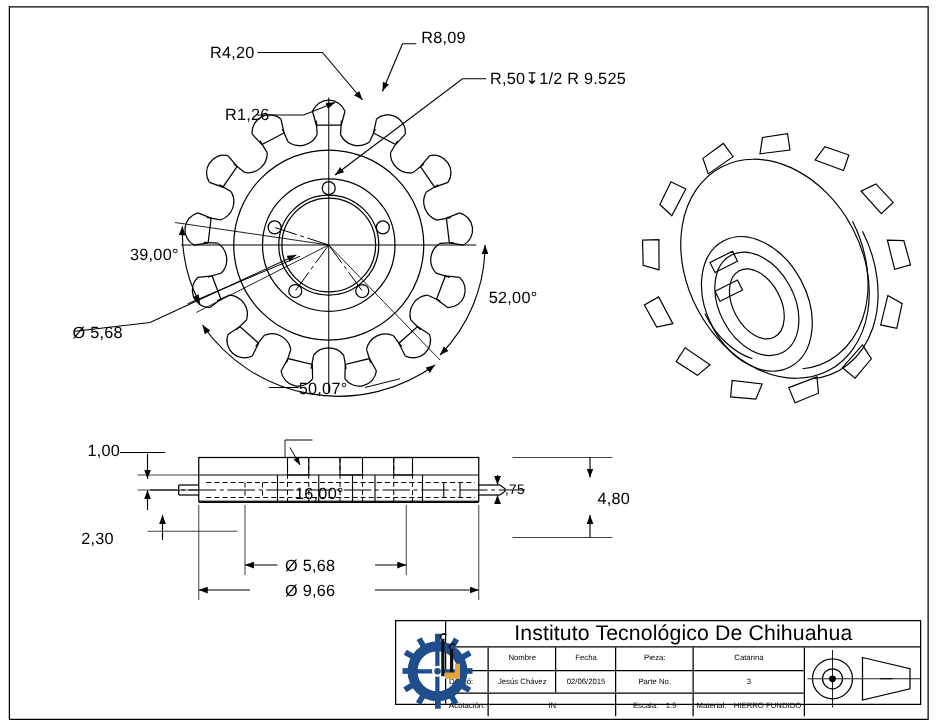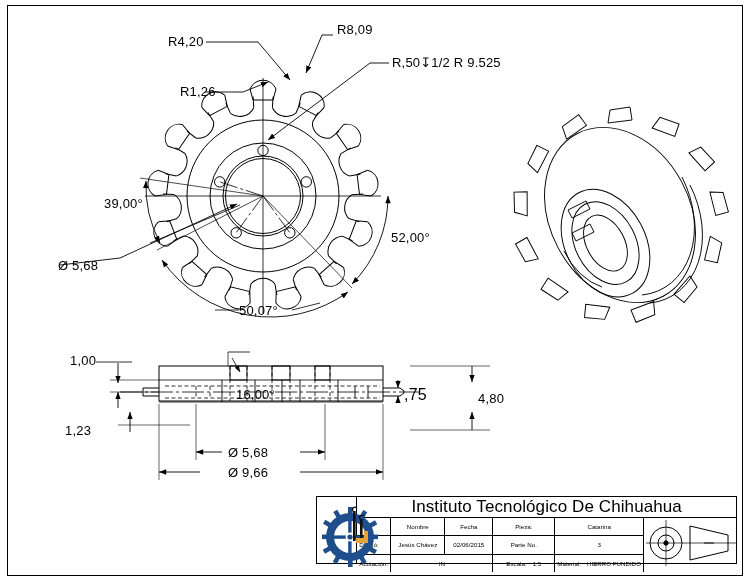--- a/index.html
+++ b/index.html
@@ -8,21 +8,21 @@
   #sheet{position:relative;width:751px;height:582px;}
 
   .border-frame{position:absolute;left:7px;top:5px;width:736px;height:571px;
                 border:1.6px solid #000;box-sizing:border-box;}
 
   svg.draw{position:absolute;left:0;top:0;width:751px;height:582px;
            pointer-events:none;}
 
   .dimtxt{position:absolute;font-family:"Liberation Sans",sans-serif;
           font-size:13px;color:#000;white-space:nowrap;letter-spacing:0.2px;}
-  .dimtxt.sm{font-size:16px;}
+  .dimtxt.sm{font-size:11px;}
 
   
   #titleblock{position:absolute;left:316px;top:496px;width:421px;height:68px;
               border:1.3px solid #000;box-sizing:border-box;display:flex;
               background:#fff;}
   #logo-cell{width:66px;border-right:1.3px solid #000;position:relative;
              display:flex;align-items:center;justify-content:center;}
   #tb-main{flex:1;display:flex;flex-direction:column;}
   #tb-title{height:28px;border-bottom:1.3px solid #000;display:flex;
             align-items:center;justify-content:center;}
@@ -395,21 +395,21 @@
   <div class="dimtxt" style="left:337px;top:22px;">R8,09</div>
   <div class="dimtxt" style="left:166px;top:84px;padding-left:14px;">R1,26</div>
   <div class="dimtxt" style="left:392px;top:55px;text-align:right;">R,50↧1/2  R 9.525</div>
 
   <div class="dimtxt" style="left:104px;top:196px;">39,00°</div>
   <div class="dimtxt" style="left:391px;top:230px;">52,00°</div>
   <div class="dimtxt" style="left:239px;top:303px;">50,07°</div>
   <div class="dimtxt" style="left:58px;top:258px;">Ø 5,68</div>
 
   <div class="dimtxt" style="left:70px;top:353px;text-align:center;">1,00</div>
-  <div class="dimtxt" style="left:65px;top:423px;">1,23</div>
+  <div class="dimtxt" style="left:65px;top:423px;">2,30</div>
   <div class="dimtxt" style="left:236px;top:344px;margin-top:43px;">16,00°</div>
   <div class="dimtxt sm" style="left:404px;top:386px;">,75</div>
   <div class="dimtxt" style="left:478px;top:391px;">4,80</div>
   <div class="dimtxt" style="left:228px;top:445px;">Ø 5,68</div>
   <div class="dimtxt" style="left:228px;top:465px;">Ø 9,66</div>
 
   <div id="titleblock">
 
     <div id="logo-cell">
       <svg class="gearlogo" width="60" height="64" viewBox="0 0 60 64">

